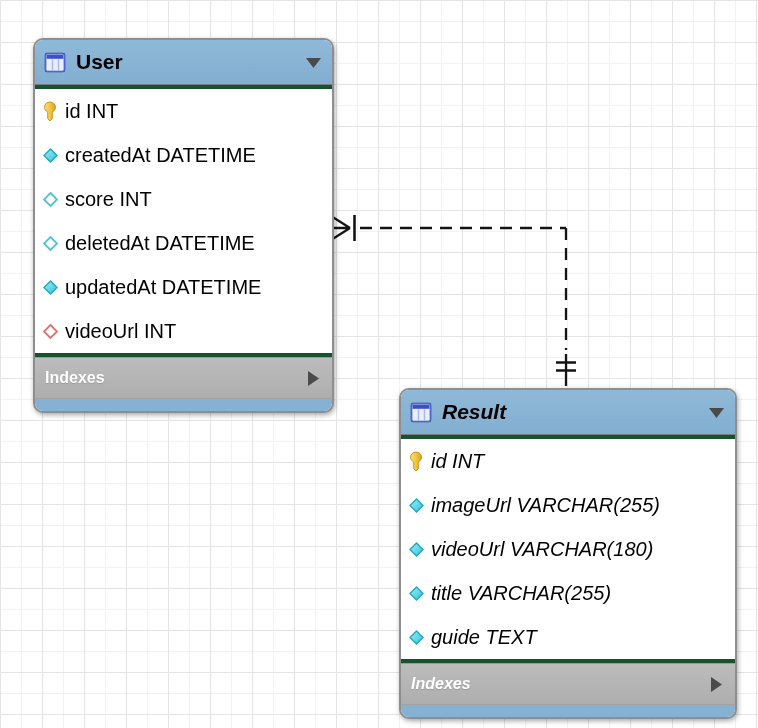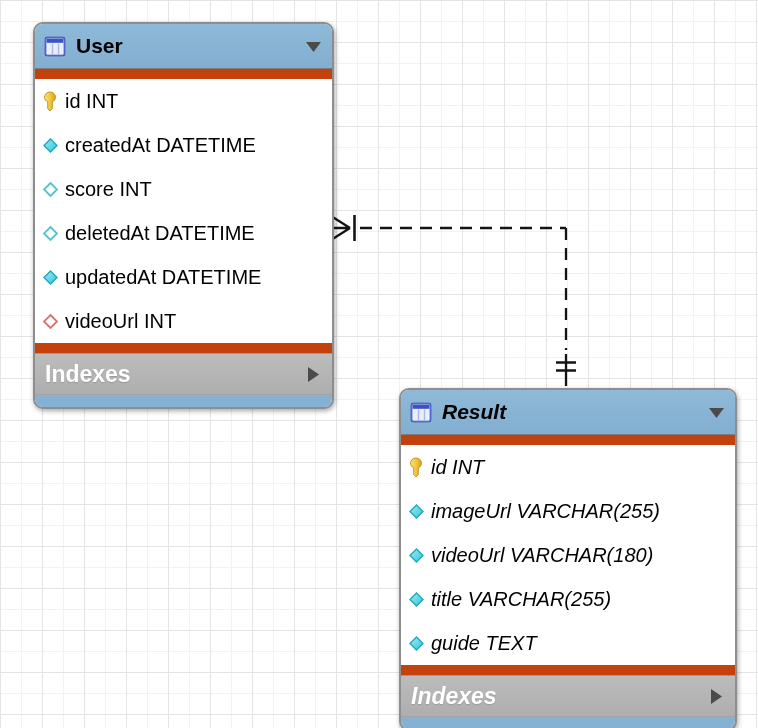--- a/index.html
+++ b/index.html
@@ -34,41 +34,41 @@
     border-bottom:1px solid #7d7d7d;
     padding:0 10px 0 8px;
   }
   .t-icon{width:24px;height:24px;display:inline-flex;margin-right:9px;flex:0 0 auto;}
   .t-title{
     font-size:21px;font-weight:bold;color:#000;flex:1 1 auto;
     white-space:nowrap;
   }
   .t-collapse{display:inline-flex;flex:0 0 auto;}
 
-  .t-rows{background:#c2410c;padding:10px 0;}
+  .t-rows{background:#14532d;padding:4px 0;}
   .row{
     display:flex;align-items:center;
     height:44px;
     padding-left:8px;
     background:#fff;
     white-space:nowrap;
   }
   .row-icon{width:15px;height:21px;display:inline-flex;align-items:center;margin-right:7px;flex:0 0 auto;}
   .row-label{font-size:20px;color:#000;}
 
   .t-footer{
     display:flex;align-items:center;
     height:40px;
     background:linear-gradient(#bcbcbc,#aeaeae);
     border-top:1px solid #9a9a9a;
     border-bottom:1px solid #a2a2a2;
     padding:0 12px 0 10px;
   }
   .t-footer-label{
-    font-size:23px;font-weight:bold;color:#fff;flex:1 1 auto;
+    font-size:16px;font-weight:bold;color:#fff;flex:1 1 auto;
     text-shadow:0 1px 1px rgba(0,0,0,0.15);
   }
   .t-expand{display:inline-flex;flex:0 0 auto;}
   .t-strip{height:12px;background:#85b1d3;}
 </style>
 </head>
 <body>
 
 <div class="canvas">
 
@@ -82,21 +82,21 @@
       <path d="M360 228 H566" stroke-dasharray="12 8"></path>
 
       <path d="M566 228 V350" stroke-dasharray="12 8"></path>
 
       <path d="M566 354 V386"></path>
 
       <path d="M556 362.5 H576 M556 370.5 H576"></path>
     </g>
   </svg>
 
-  <div class="db-table" style="left:33px;top:22px;width:297px;">
+  <div class="db-table" style="left:33px;top:38px;width:297px;">
     <div class="t-header">
       <span class="t-icon">
         <svg viewBox="0 0 24 24" width="24" height="24">
           <rect x="2.5" y="3.5" width="19" height="18" rx="1.5" fill="#e9effd" stroke="#2b3fb0" stroke-width="1.6"></rect>
           <rect x="3.6" y="4.6" width="16.8" height="4.2" fill="#3c50c8"></rect>
           <path d="M9.5 9.5 V21 M15.5 9.5 V21" stroke="#aab9e8" stroke-width="1.5"></path>
           <rect x="2.5" y="3.5" width="19" height="18" rx="1.5" fill="none" stroke="#5b6fd4" stroke-width="0.8"></rect>
         </svg>
       </span>
       <span class="t-title">User</span>

